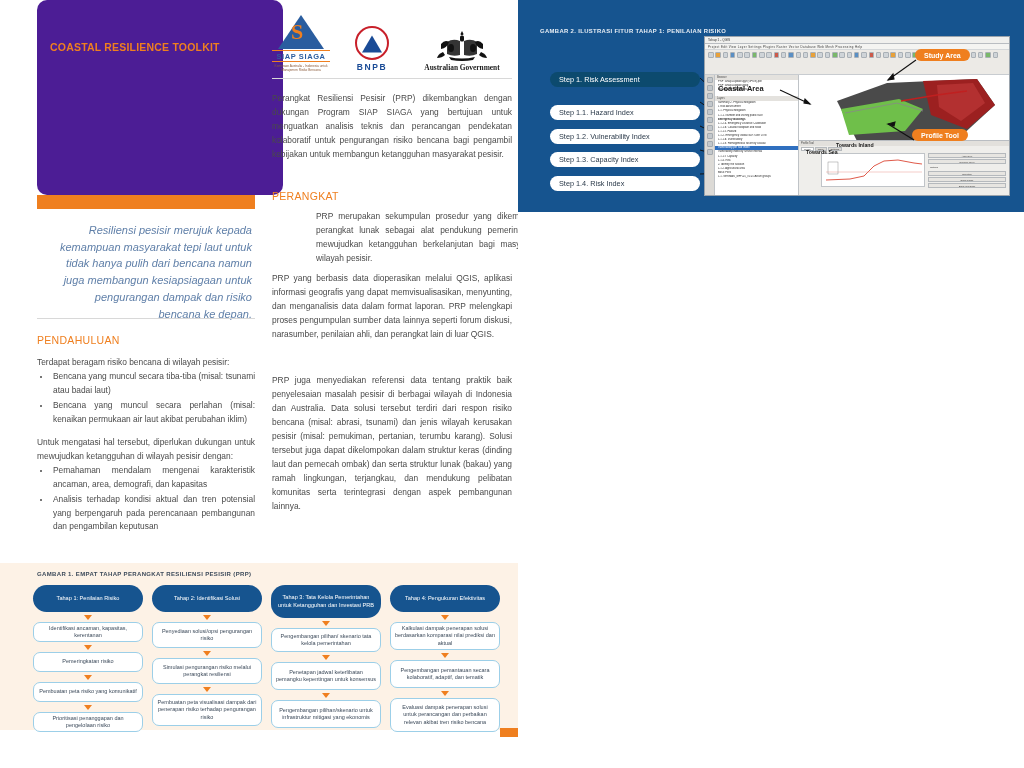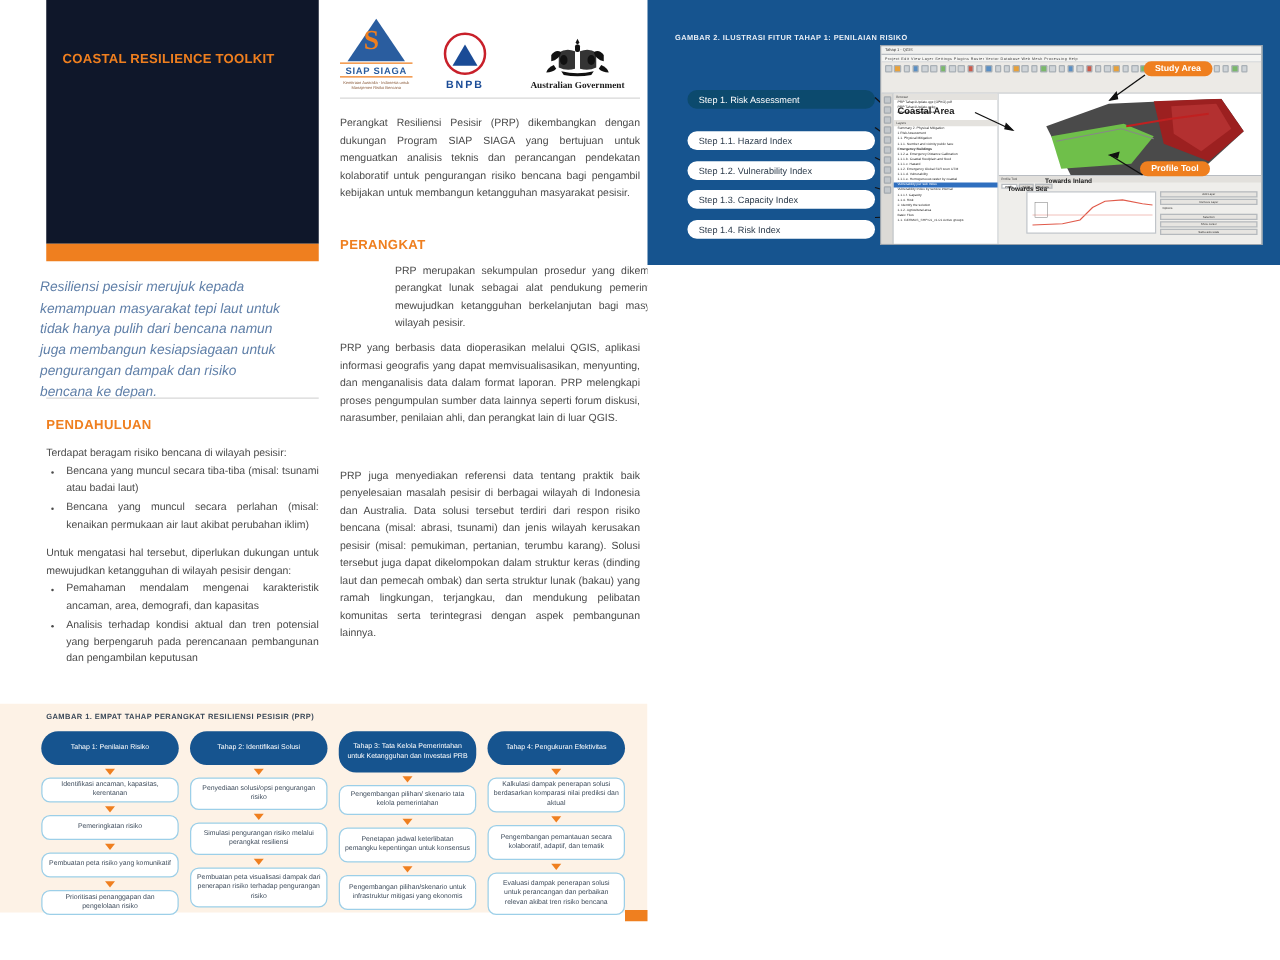--- a/index.html
+++ b/index.html
@@ -19,22 +19,23 @@
   
   .left-page {
     position: absolute; left: 0; top: 0;
     width: 518px; height: 768px;
     background: #ffffff;
   }
 
   
   .title-block {
     position: absolute; left: 37px; top: 0;
-    width: 218px; height: 195px;
-    background: #0f172a;
+    width: 246px; height: 195px;
+    background: #4c1d95;
+    border-radius: 10px;
   }
   .title-kicker {
     position: absolute; left: 13px; top: 41px;
     color: #ef7f1f;
     font-size: 10.5px; font-weight: bold;
     letter-spacing: 0.2px;
   }
   .title-main {
     position: absolute; left: 13px; top: 53px;
     width: 200px;
@@ -42,33 +43,34 @@
     font-size: 25px; font-weight: bold;
     line-height: 1.14;
     letter-spacing: -0.3px;
   }
   .title-bar {
     position: absolute; left: 37px; top: 195px;
     width: 218px; height: 14px;
     background: #ef7f1f;
   }
   .lead-quote {
-    position: absolute; left: 32px; top: 222px;
+    position: absolute; left: 52px; top: 222px;
     width: 200px;
     color: #5f7fa8;
     font-size: 11px; font-style: italic;
     line-height: 1.52;
+    text-align: right;
   }
   .hr-left {
     position: absolute; left: 37px; top: 318px;
     width: 218px; height: 1px; background: #d8d8d8;
   }
   .sec-head {
     color: #ef7f1f;
-    font-size: 10.5px; font-weight: bold;
+    font-size: 10.5px; font-weight: normal;
     letter-spacing: 0.3px;
   }
   .p1-head { position: absolute; left: 37px; top: 334px; }
   .body-text {
     color: #4a4a4a;
     font-size: 8.4px;
     line-height: 1.66;
     text-align: justify;
   }
   .p1-intro { position: absolute; left: 37px; top: 356px; width: 218px; }

